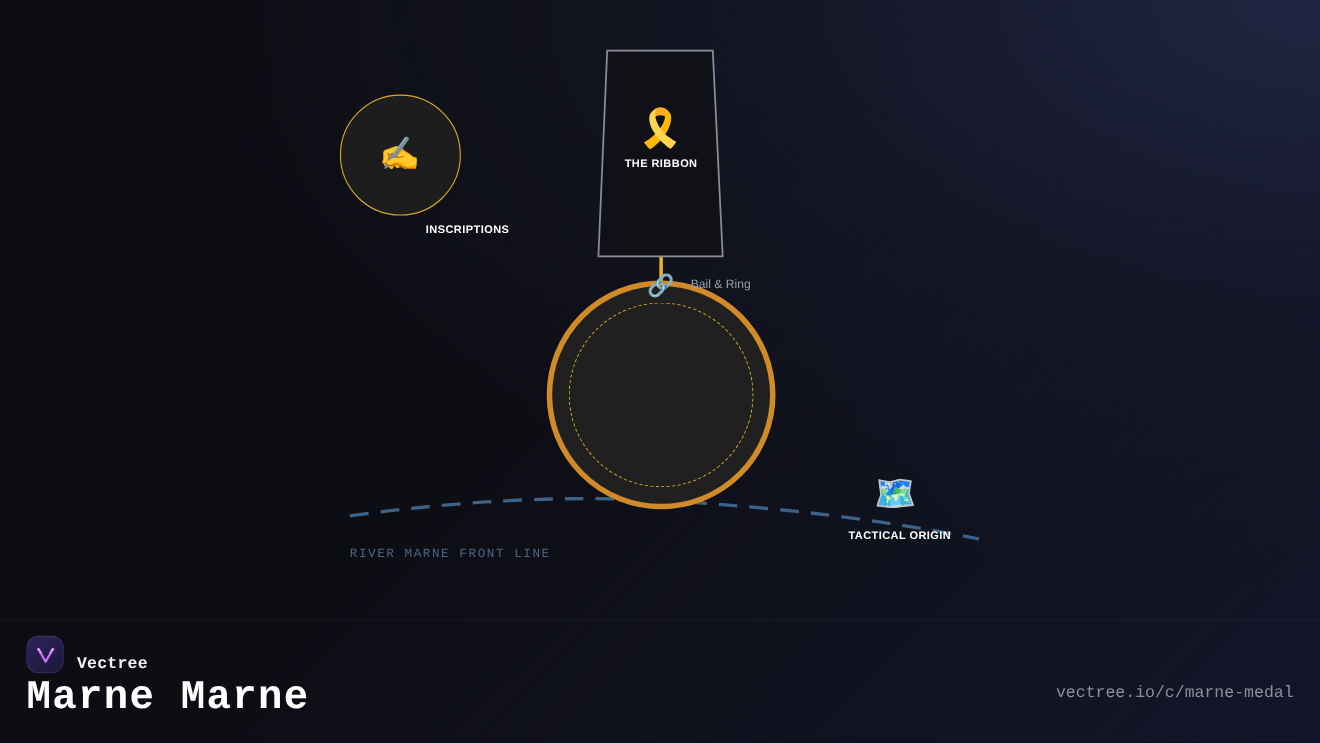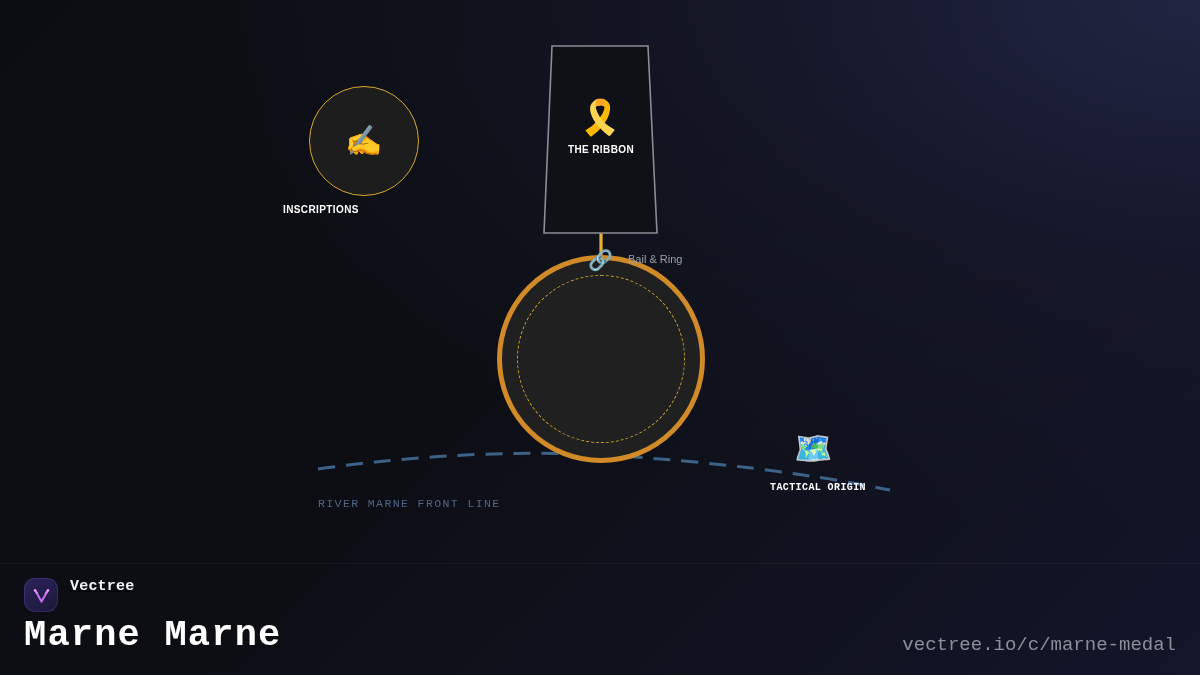--- a/index.html
+++ b/index.html
@@ -75,21 +75,21 @@
     align-items: center;
     justify-content: center;
     box-sizing: border-box;
   }
   .circle-badge .emoji { font-size: 30px; line-height: 1; }
   #label-inscriptions {
     position: absolute;
     left: 283px;
     top: 204px;
     width: 180px;
-    text-align: left;
+    text-align: right;
   }
 
   
   #node-ribbon {
     left: 540px;
     top: 42px;
     width: 122px;
     height: 196px;
   }
   #ribbon-shape {
@@ -174,21 +174,20 @@
     width: 46px;
     height: 40px;
   }
   #node-origin .emoji { font-size: 31px; line-height: 1; }
   #label-origin {
     position: absolute;
     left: 729px;
     top: 482px;
     width: 178px;
     text-align: center;
-    font-family: Liberation Mono, monospace;
   }
 
   
   #label-frontline {
     position: absolute;
     left: 318px;
     top: 497px;
     font-family: "Liberation Mono", monospace;
     font-size: 11.5px;
     letter-spacing: 1.4px;
@@ -211,23 +210,22 @@
     left: 0;
     top: 564px;
     width: 1200px;
     height: 111px;
   }
   #brand-row {
     position: absolute;
     left: 24px;
     top: 14px;
     display: flex;
-    align-items: flex-start;
+    align-items: flex-end;
     gap: 12px;
-    text-decoration: underline;
   }
   #brand-logo {
     width: 34px;
     height: 34px;
     border-radius: 11px;
     background: linear-gradient(150deg, #2b2459 0%, #231d49 55%, #1b1736 100%);
     display: flex;
     align-items: center;
     justify-content: center;
     box-shadow: inset 0 0 0 1px rgba(150,120,240,0.18);
@@ -248,24 +246,23 @@
     font-weight: bold;
     color: #ffffff;
     letter-spacing: 1.2px;
     white-space: nowrap;
   }
   #footer-url {
     position: absolute;
     right: 24px;
     top: 622px;
     font-family: "Liberation Mono", monospace;
-    font-size: 19px;
+    font-size: 15px;
     color: #8b8f99;
     white-space: nowrap;
-    margin-top: 12px;
   }
 </style>
 </head>
 <body>
 
 <div id="stage">
 
   <div id="canvas">
 
     <svg id="vector-layer" viewBox="0 0 1200 560">

